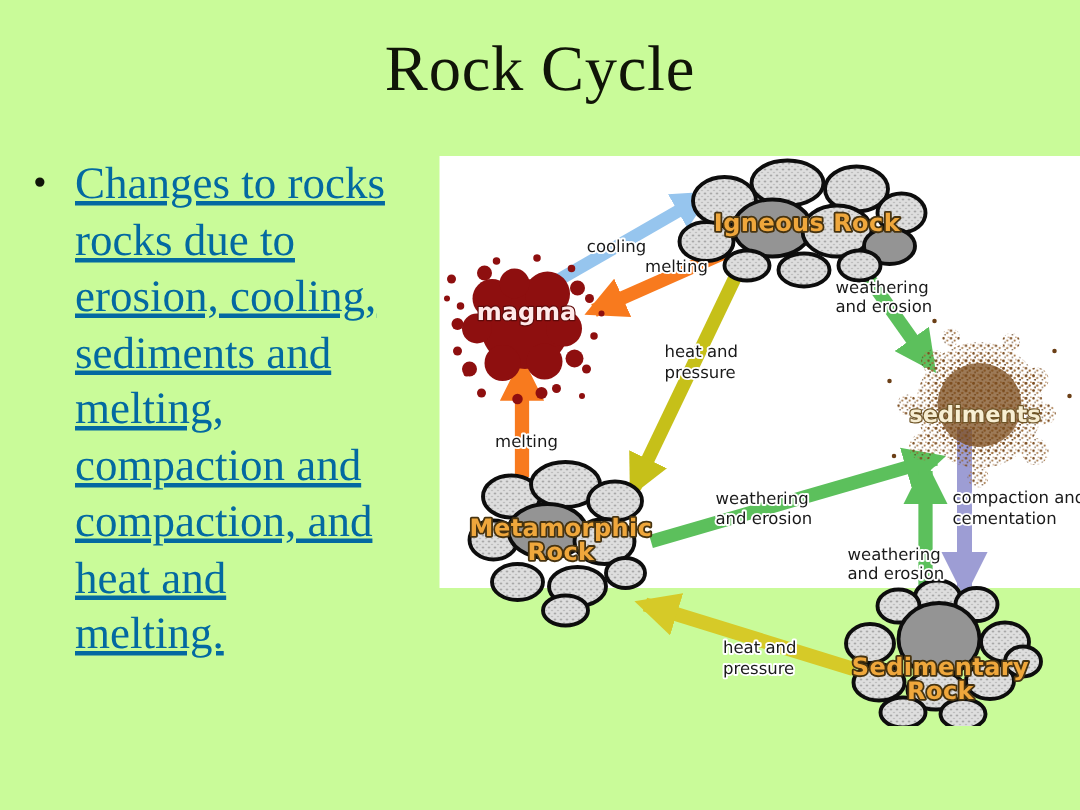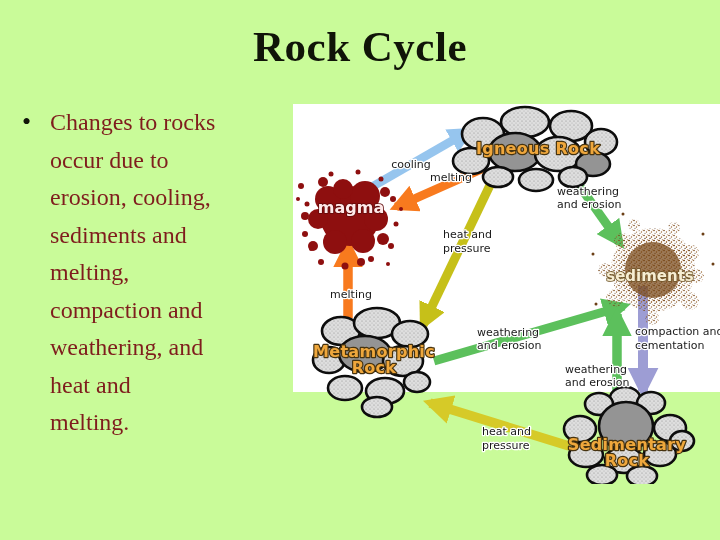--- a/index.html
+++ b/index.html
@@ -1,23 +1,23 @@
 <!DOCTYPE html>
 <html><head>
 <meta charset="utf-8">
 <style>
   html,body{margin:0;padding:0;}
   body{width:720px;height:540px;overflow:hidden;font-family:"Liberation Serif",serif;}
   .slide{position:relative;width:720px;height:540px;background:#c9fb99;}
   .slide-title{position:absolute;left:0;top:22px;width:720px;margin:0;text-align:center;
-    font-family:"Liberation Serif",serif;font-weight:700;font-size:43px;color:#101408;letter-spacing:0.5px;}
+    font-family:"Liberation Serif",serif;font-weight:400;font-size:43px;color:#101408;letter-spacing:0.5px;}
   .bullet-block{position:absolute;left:20px;top:104px;width:272px;}
   .bullet-marker{position:absolute;left:2px;top:3px;font-size:26px;color:#101408;}
   .bullet-lines{margin-left:30px;}
-  .bullet-line{display:block;font-size:24px;line-height:37.5px;color:#7f1d1d;}
+  .bullet-line{display:block;font-size:30px;line-height:37.5px;color:#0369a1;text-decoration:underline;}
   .diagram{position:absolute;left:293px;top:104px;width:427px;height:288px;background:#ffffff;}
   .diagram svg{display:block;}
   .elabel{font-family:"DejaVu Sans",sans-serif;font-size:11px;fill:#1a1a1a;
     stroke:#ffffff;stroke-width:2.5px;paint-order:stroke;stroke-linejoin:round;}
   .rockname{font-family:"DejaVu Sans",sans-serif;font-weight:bold;font-size:16px;fill:#efa73c;
     stroke:#463310;stroke-width:2.4px;paint-order:stroke;stroke-linejoin:round;letter-spacing:0.3px;}
   .magmaname{font-family:"DejaVu Sans",sans-serif;font-weight:bold;font-size:16px;fill:#ffe9e9;
     stroke:#5e0a0a;stroke-width:1.6px;paint-order:stroke;stroke-linejoin:round;}
   .sedname{font-family:"DejaVu Sans",sans-serif;font-weight:bold;font-size:15px;fill:#f7eed3;
     stroke:#6e5427;stroke-width:1.6px;paint-order:stroke;stroke-linejoin:round;}
@@ -28,26 +28,26 @@
 <body>
 
 <div class="slide">
 
   <h1 class="slide-title">Rock Cycle</h1>
 
   <div class="bullet-block">
     <span class="bullet-marker">•</span>
     <div class="bullet-lines">
       <span class="bullet-line">Changes to rocks</span>
-      <span class="bullet-line">occur due to</span>
+      <span class="bullet-line">rocks due to</span>
       <span class="bullet-line">erosion, cooling,</span>
       <span class="bullet-line">sediments and</span>
       <span class="bullet-line">melting,</span>
       <span class="bullet-line">compaction and</span>
-      <span class="bullet-line">weathering, and</span>
+      <span class="bullet-line">compaction, and</span>
       <span class="bullet-line">heat and</span>
       <span class="bullet-line">melting.</span>
     </div>
   </div>
 
   <div class="diagram">
     <svg width="427" height="380" viewBox="0 0 427 380" xmlns="http://www.w3.org/2000/svg">
       <defs>
         <pattern id="stip" width="4" height="4" patternUnits="userSpaceOnUse">
           <rect width="4" height="4" fill="#dedede"></rect>

